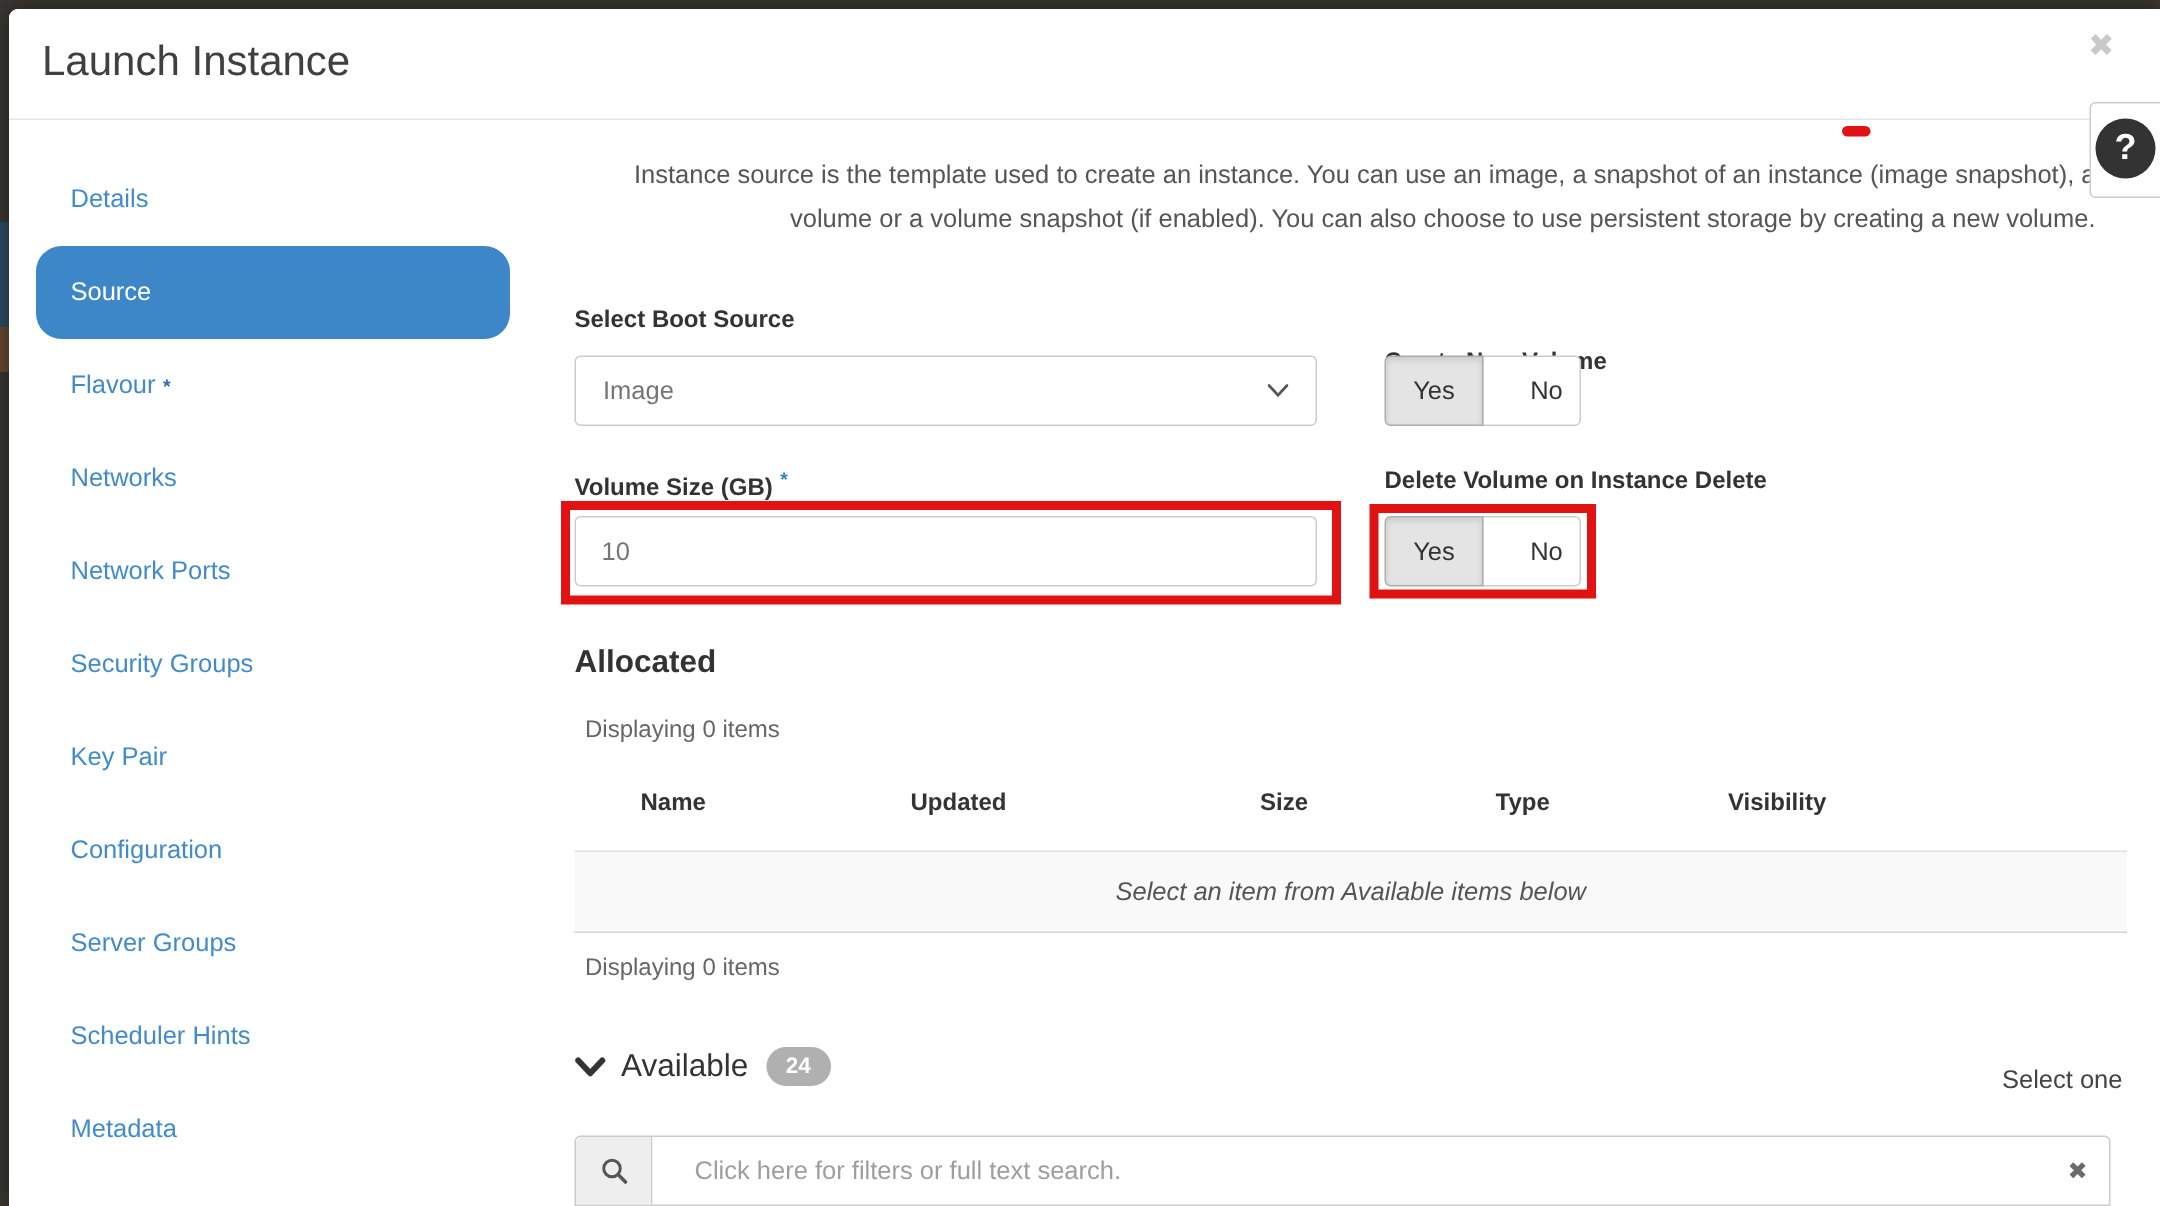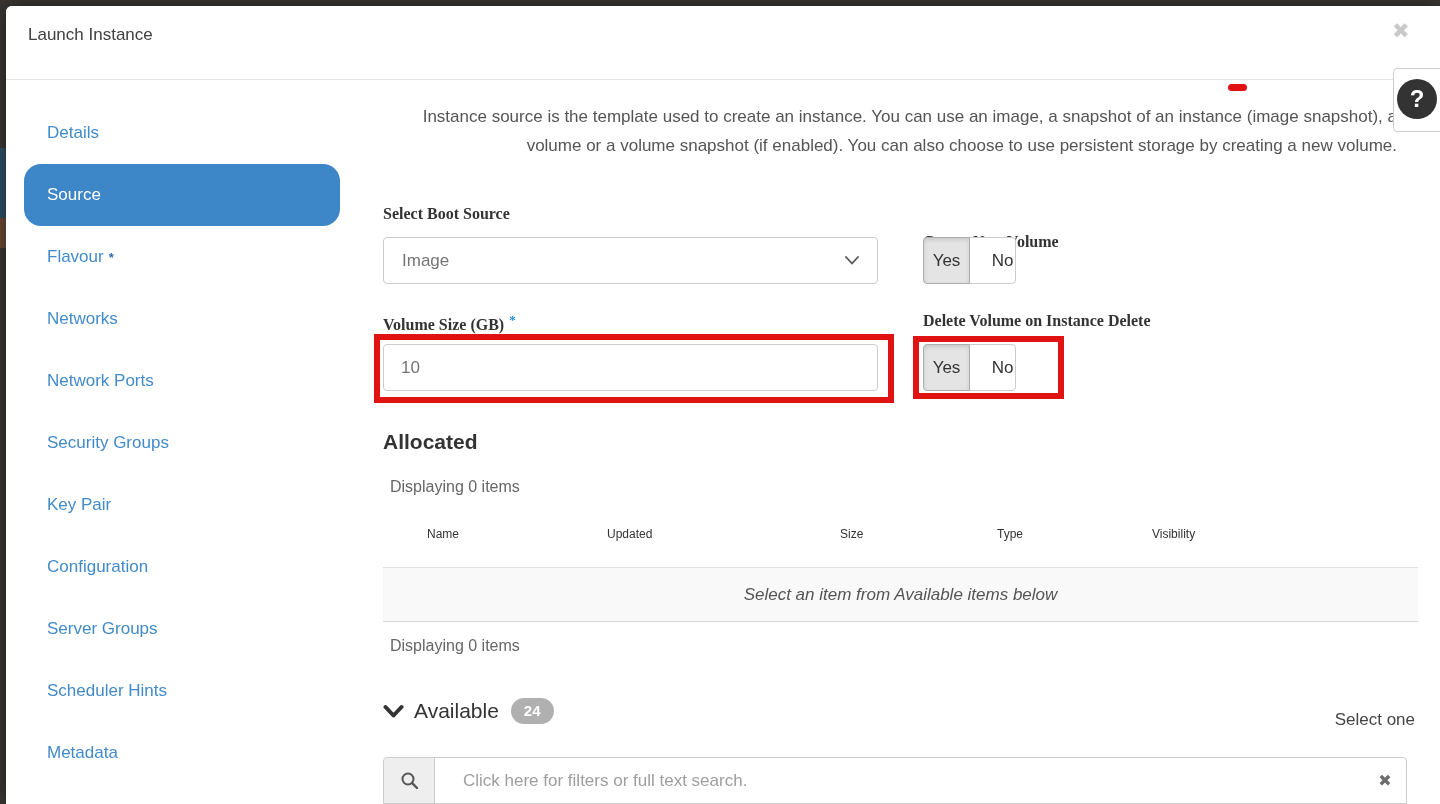--- a/index.html
+++ b/index.html
@@ -16,21 +16,21 @@
   .modal {
     position:absolute; left:6px; top:6px; right:0; bottom:0;
     background:#ffffff; border-radius:6px 0 0 0;
     box-shadow:0 0 18px rgba(0,0,0,.5);
     overflow:hidden;
   }
   .modal-header {
     position:absolute; left:0; top:0; right:0; height:74px;
     border-bottom:1px solid #e5e5e5; background:#fff;
   }
-  .modal-title { position:absolute; left:22px; top:19px; font-size:17px; font-weight:400; color:#404040; }
+  .modal-title { position:absolute; left:22px; top:19px; font-size:28px; font-weight:400; color:#404040; }
   .close-x {
     position:absolute; left:1386px; top:14px; font-size:21px; font-weight:700;
     color:#c9c9c9; cursor:pointer; line-height:1;
   }
   .help-btn {
     position:absolute; left:1387px; top:62px; width:58px; height:64px;
     background:#fff; border:1px solid #ccc; border-radius:4px; z-index:5;
   }
   .help-circle {
     position:absolute; left:3px; top:10px; width:40px; height:40px; border-radius:50%;
@@ -43,38 +43,38 @@
   .nav-item {
     height:62px; display:flex; align-items:center; padding-left:23px;
     font-size:17px; color:#428bca; cursor:pointer;
   }
   .nav-item.active { background:#3d87c8; color:#fff; border-radius:17px; }
   .req { color:#1e8bd1; font-weight:700; vertical-align:super; font-size:13px; margin-left:5px; }
   .nav-item .req { color:#2a6db5; }
 
   
   .desc { position:absolute; left:377px; top:96px; width:1014px; font-size:17px; line-height:29px; color:#555;text-align:right; }
-  .fld-label { position:absolute; font-size:16px; font-weight:700; color:#333;font-family:Liberation Serif, serif; }
+  .fld-label { position:absolute; font-size:16px; font-weight:700; color:#333; }
   .l-boot { left:377px; top:199px; }
   .l-cnv  { left:917px; top:186px;margin-top:41px; }
   .l-vsize{ left:377px; top:306px; }
   .l-dvid { left:917px; top:306px; }
 
   .select-box {
     position:absolute; left:377px; top:231px; width:495px; height:47px;
     border:1px solid #ccc; border-radius:4px; background:#fff;
     display:flex; align-items:center; padding:0 18px; cursor:pointer;
   }
   .select-box .sel-val { font-size:17px; color:#757575; flex:1; }
 
   .toggle-group { position:absolute; display:flex; }
   .tg1 { left:917px; top:231px; }
   .tg2 { left:917px; top:338px; }
   .tg-btn {
-    width:47px; height:47px; font-size:17px; color:#333; background:#fff;
+    width:66px; height:47px; font-size:17px; color:#333; background:#fff;
     border:1px solid #ccc; display:flex; align-items:center; justify-content:center;
     cursor:pointer;
   }
   .tg-btn:first-child { border-radius:4px 0 0 4px; }
   .tg-btn:last-child  { border-radius:0 4px 4px 0; margin-left:-1px;padding-left:20px; }
   .tg-btn.active {
     background:#e4e4e4; border-color:#adadad;
     box-shadow:inset 0 2px 4px rgba(0,0,0,.12); z-index:1;
   }
 
@@ -87,21 +87,21 @@
   .annot { position:absolute; border:6px solid #e11212; z-index:8; pointer-events:none; }
   .annot-1 { left:368px; top:328px; width:520px; height:69px; }
   .annot-2 { left:907px; top:330px; width:151px; height:63px; }
   .annot-dash { position:absolute; left:1222px; top:78px; width:19px; height:7px; border-radius:4px; background:#e11212; z-index:8; }
 
   .alloc-title { position:absolute; left:377px; top:424px; font-size:21px; font-weight:700; color:#333; }
   .disp { position:absolute; left:384px; font-size:16px; color:#666; }
   .disp-1 { top:472px; }
   .disp-2 { top:631px; }
 
-  .thead { position:absolute; left:377px; top:521px; width:1035px; display:flex; font-size:12px; font-weight:400; color:#333; }
+  .thead { position:absolute; left:377px; top:521px; width:1035px; display:flex; font-size:16px; font-weight:700; color:#333; }
   .th { overflow:hidden; white-space:nowrap; }
   .th-name { width:224px; padding-left:44px; }
   .th-updated { width:230px; }
   .th-size { width:160px; padding-left:3px; }
   .th-type { width:155px; }
   .th-visibility { width:266px; }
 
   .empty-row {
     position:absolute; left:377px; top:561px; width:1035px; height:55px;
     background:#f9f9f9; border-top:1px solid #e0e0e0; border-bottom:1px solid #d5d5d5;

